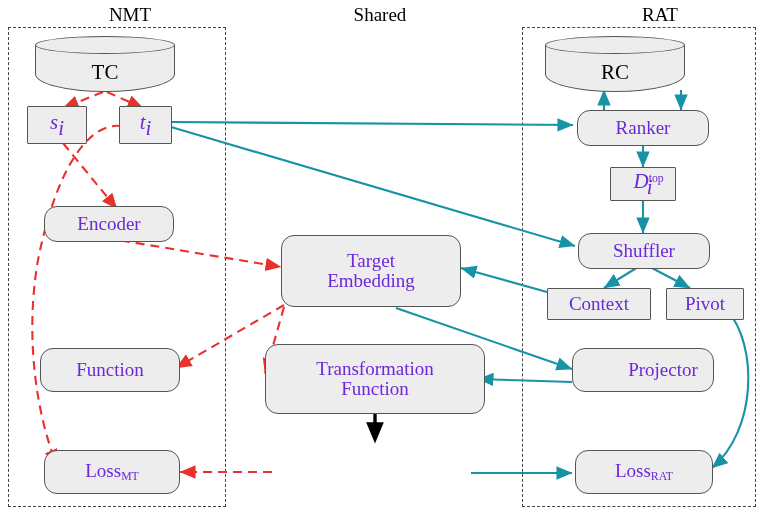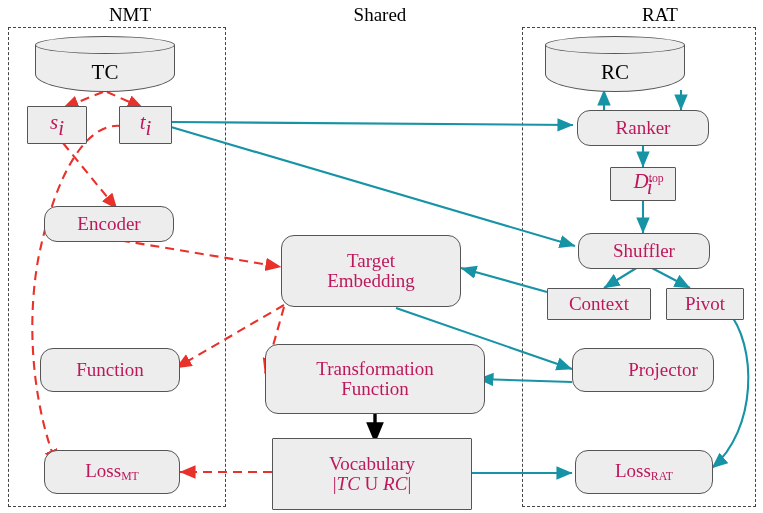--- a/index.html
+++ b/index.html
@@ -6,21 +6,21 @@
   html,body{margin:0;padding:0;background:#ffffff;}
   body{width:763px;height:513px;font-family:"Liberation Serif",serif;color:#000;}
   #stage{position:relative;width:763px;height:513px;overflow:hidden;background:#fff;}
 
   .col-title{position:absolute;font-size:19px;color:#000;text-align:center;white-space:nowrap;}
 
   .zone{position:absolute;border:1.6px dashed #444;box-sizing:border-box;background:transparent;}
 
   .node{position:absolute;box-sizing:border-box;background:#ededed;border:1.4px solid #555;
         display:flex;align-items:center;justify-content:center;text-align:left;
-        font-size:19px;line-height:1.07;color:#be185d;}
+        font-size:19px;line-height:1.07;color:#6d28d9;}
   .node.round{border-radius:13px;}
   .node.sharp{border-radius:1px;}
 
   .cyl{position:absolute;}
   .cyl .body{position:absolute;left:0;right:0;bottom:0;top:9px;background:#ededed;
              border-left:1.4px solid #555;border-right:1.4px solid #555;border-bottom:1.4px solid #555;
              border-bottom-left-radius:50% 18px;border-bottom-right-radius:50% 18px;}
   .cyl .top{position:absolute;left:0;right:0;top:0;height:18px;background:#ededed;
             border:1.4px solid #555;border-radius:50%;box-sizing:border-box;}
   .cyl .lbl{position:absolute;left:0;right:0;top:16px;bottom:0;display:flex;align-items:center;
@@ -119,24 +119,20 @@
   <div class="node round" style="left:281px;top:235px;width:180px;height:72px;flex-direction:column;">
     <span>Target</span>
     <span>Embedding</span>
   </div>
 
   <div class="node round" style="left:265px;top:344px;width:220px;height:70px;flex-direction:column;">
     <span>Transformation</span>
     <span>Function</span>
   </div>
 
-  <div class="node sharp" style="left:272px;top:438px;width:200px;height:72px;flex-direction:column;">
-    <span>Vocabulary</span>
-    <span>|<span class="it">TC</span>&nbsp;U&nbsp;<span class="it">RC</span>|</span>
-  </div>
 
   <div class="cyl" style="left:545px;top:36px;width:140px;height:56px;">
     <div class="body"></div>
     <div class="top"></div>
     <div class="lbl">RC</div>
   </div>
 
   <div class="node round" style="left:577px;top:110px;width:132px;height:36px;">
     <span>Ranker</span>
   </div>

